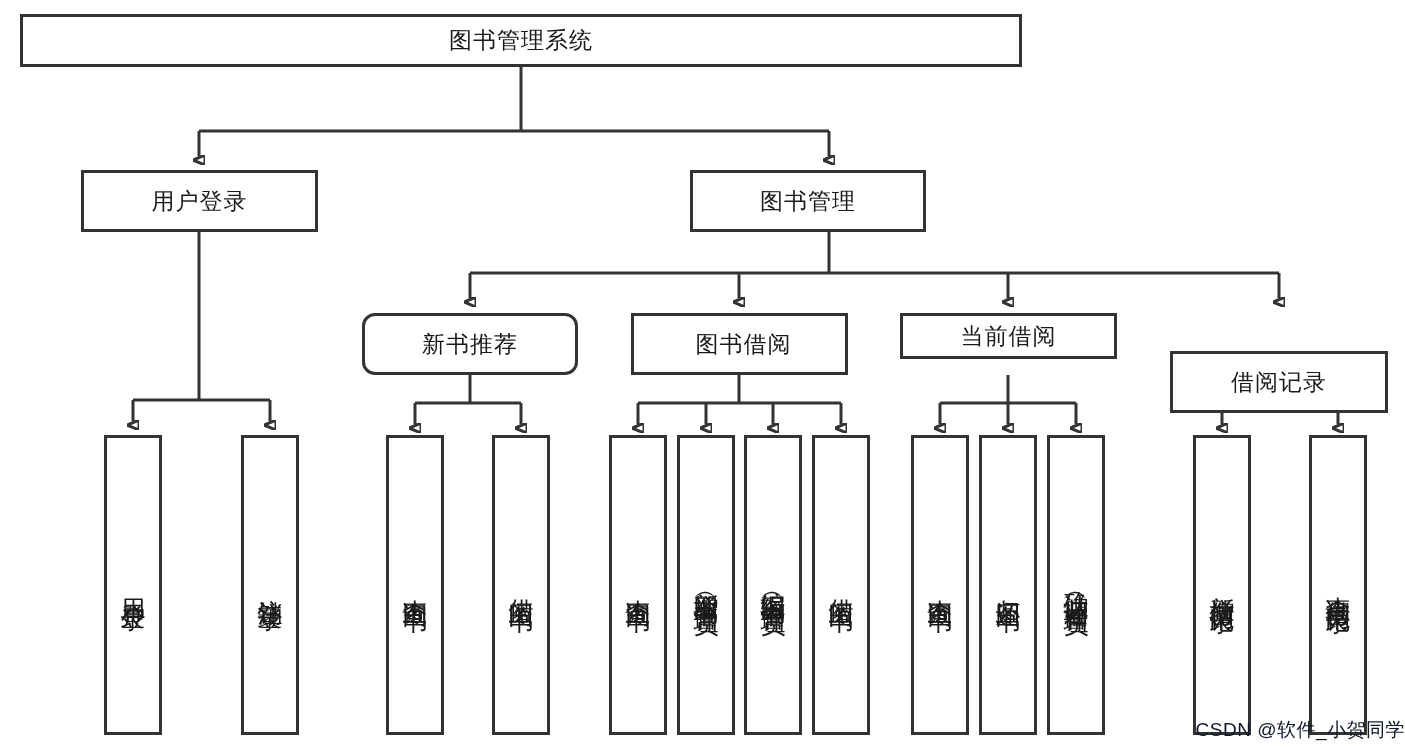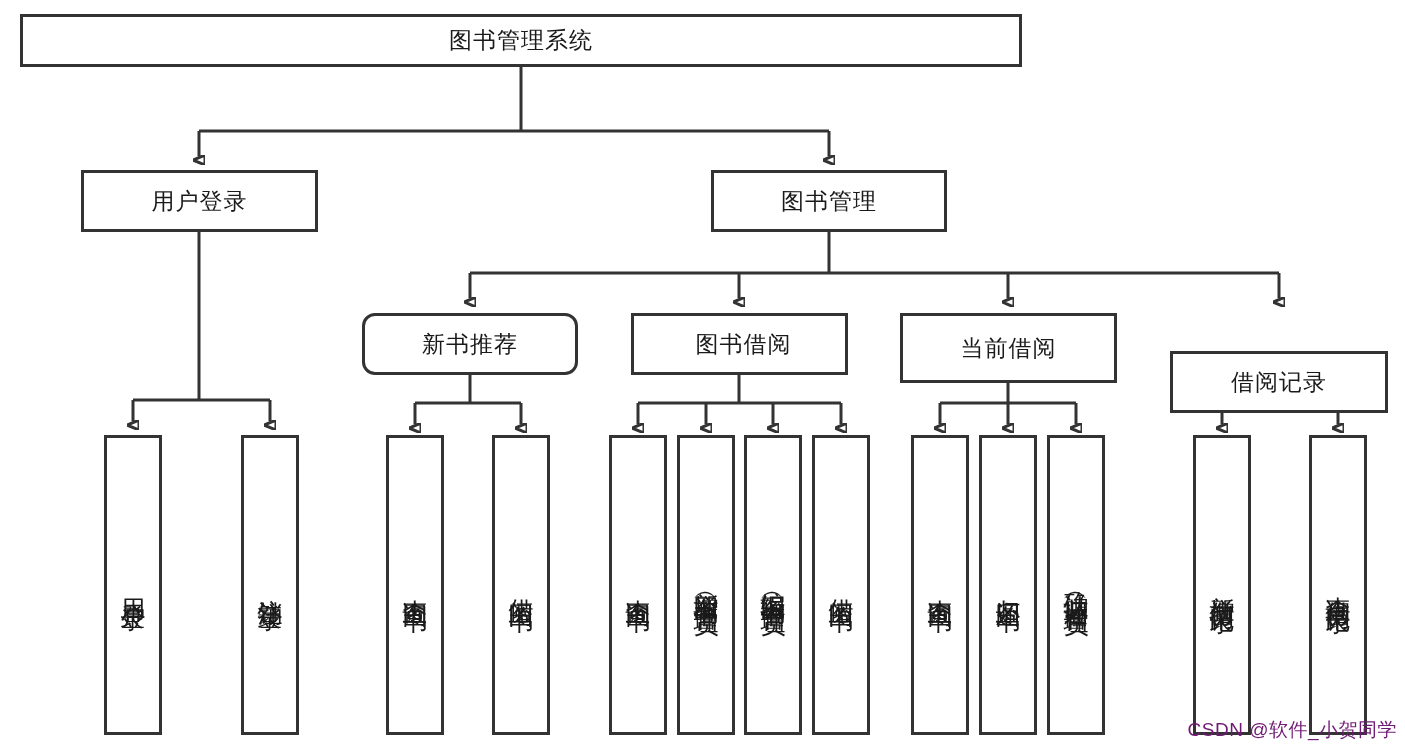--- a/index.html
+++ b/index.html
@@ -52,24 +52,24 @@
     height: 747px;
     pointer-events: none;
   }
   svg.links path, svg.links line {
     stroke: #333333;
     stroke-width: 3;
     fill: none;
   }
   .watermark {
     position: absolute;
-    right: 8px;
+    right: 0;
     bottom: 4px;
     font-size: 19px;
-    color: #701a75;
+    color: #0f172a;
     white-space: nowrap;
     letter-spacing: 0.5px;
   }
 </style>
 </head>
 <body>
 
 <div id="canvas">
 
   <svg class="links" viewBox="0 0 1405 747">
@@ -123,31 +123,31 @@
     <line x1="1338" y1="403" x2="1338" y2="424" marker-end="url(#arrow)"></line>
   </svg>
 
   <div class="node horiz" style="left:20px; top:14px; width:1002px; height:53px;">
     <span>图书管理系统</span>
   </div>
 
   <div class="node horiz" style="left:81px; top:170px; width:237px; height:62px;">
     <span>用户登录</span>
   </div>
-  <div class="node horiz" style="left:711px; top:170px; width:236px; height:62px;">
+  <div class="node horiz" style="left:690px; top:170px; width:236px; height:62px;">
     <span>图书管理</span>
   </div>
 
   <div class="node horiz" style="left:362px; top:313px; width:216px; height:62px;border-radius:13px;">
     <span>新书推荐</span>
   </div>
   <div class="node horiz" style="left:631px; top:313px; width:217px; height:62px;padding-left:8px;">
     <span>图书借阅</span>
   </div>
-  <div class="node horiz" style="left:900px; top:313px; width:217px; height:70px;">
+  <div class="node horiz" style="left:900px; top:313px; width:217px; height:46px;">
     <span>当前借阅</span>
   </div>
   <div class="node horiz" style="left:1170px; top:313px; width:218px; height:62px;margin-top:38px;">
     <span>借阅记录</span>
   </div>
 
   <div class="node vert" style="left:104px; top:435px; width:58px; height:300px;">
     <span class="vtext">用户登录</span>
   </div>
   <div class="node vert" style="left:241px; top:435px; width:58px; height:300px;">

